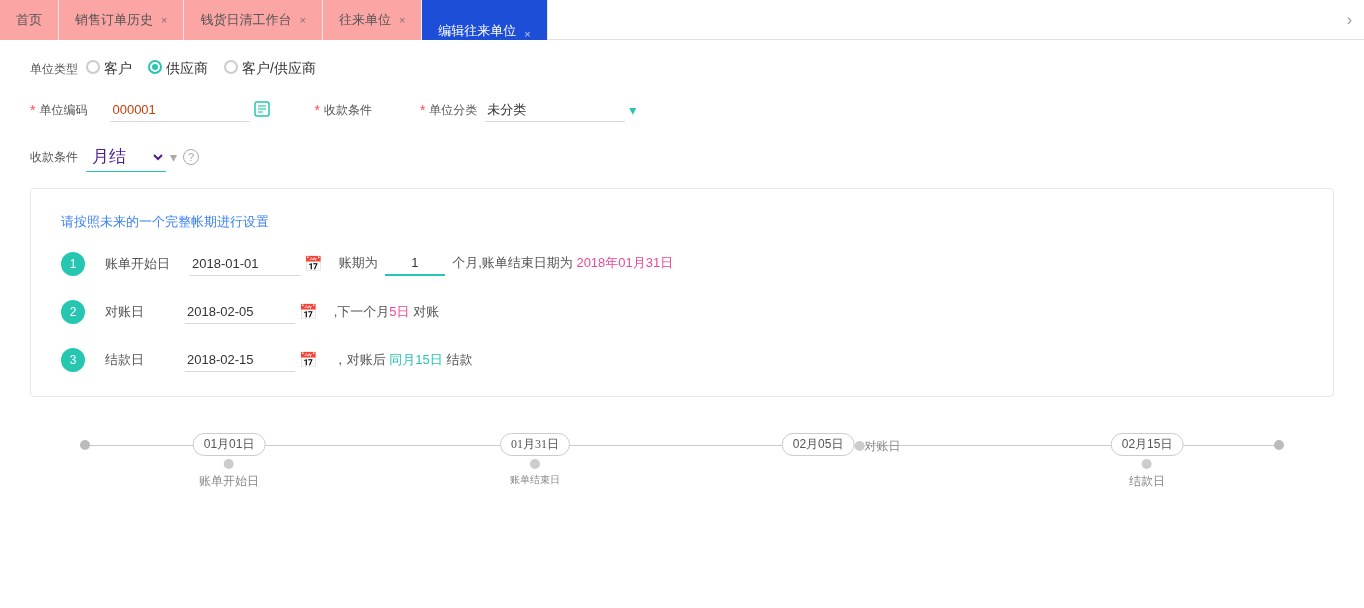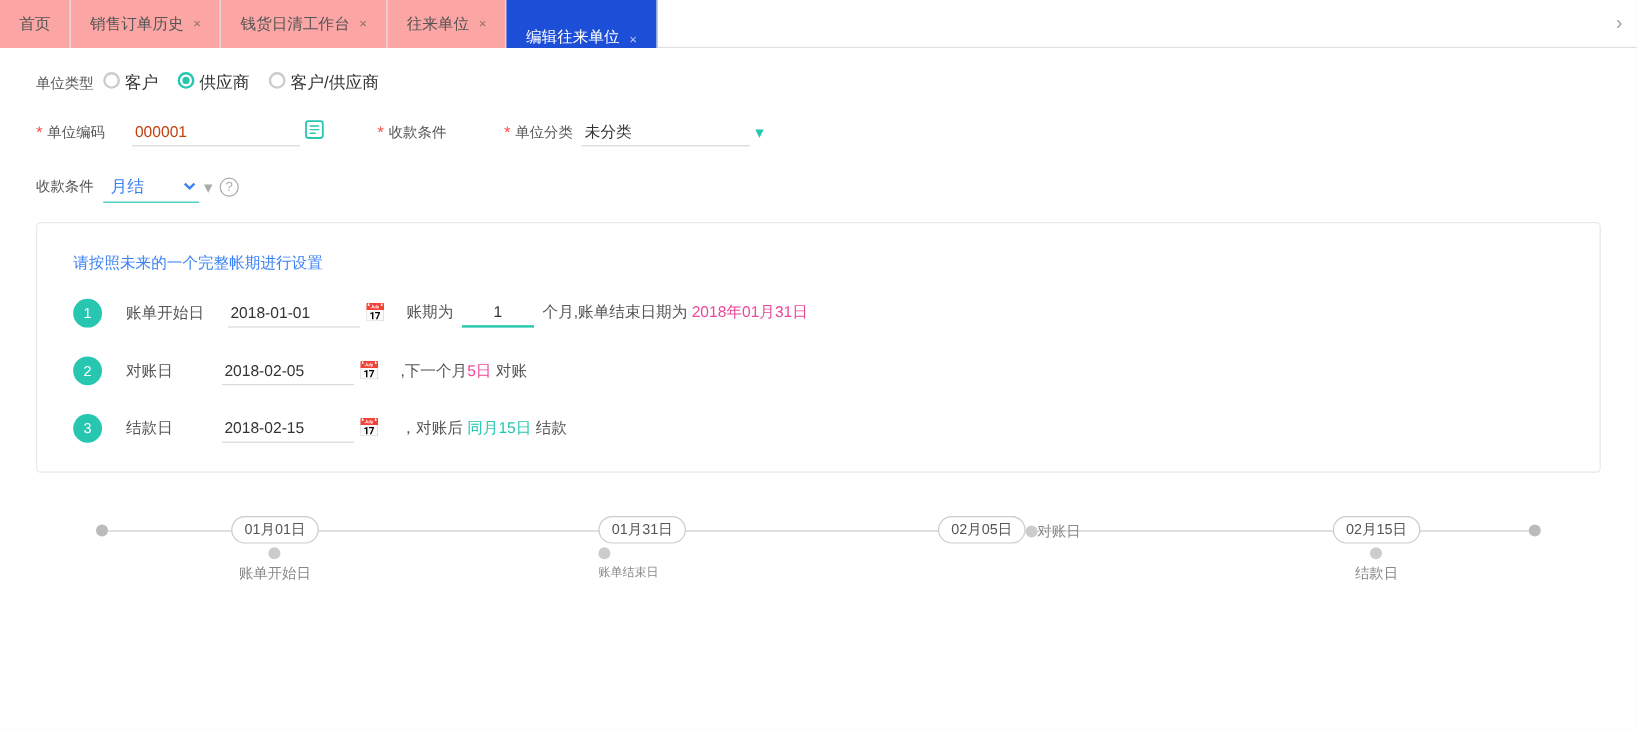--- a/index.html
+++ b/index.html
@@ -139,22 +139,22 @@
       cursor: pointer;
       margin-left: 4px;
     }
 
     
     .condition-select {
       border: none;
       border-bottom: 1px solid #26c6b0;
       outline: none;
       padding: 4px 2px;
-      font-size: 14px;
-      color: #3b82f6;
+      font-size: 17px;
+      color: #4c1d95;
       background: transparent;
       cursor: pointer;
       min-width: 80px;
     }
 
     
     .help-icon {
       width: 16px;
       height: 16px;
       border-radius: 50%;
@@ -398,21 +398,21 @@
         <div style="position:absolute; top:7px; left:10px; width:10px; height:10px; border-radius:50%; background:#bbb; z-index:1;"></div>
 
         <div style="position:absolute; top:7px; right:10px; width:10px; height:10px; border-radius:50%; background:#bbb; z-index:1;"></div>
 
         <div style="position:absolute; top:0; left:13%; transform:translateX(-50%); display:flex; flex-direction:column; align-items:center; z-index:2;">
           <div style="border:1px solid #ccc; border-radius:12px; padding:2px 10px; font-size:12px; color:#555; background:#fff; white-space:nowrap;">01月01日</div>
           <div style="width:10px; height:10px; border-radius:50%; background:#ccc; margin-top:3px;"></div>
           <div style="font-size:12px; color:#888; margin-top:4px; white-space:nowrap;">账单开始日</div>
         </div>
 
-        <div style="position:absolute; top:0; left:38%; transform:translateX(-50%); display:flex; flex-direction:column; align-items:flex-start; z-index:2;">
+        <div style="position:absolute; top:0; left:38%; transform:translateX(-50%); display:flex; flex-direction:column; align-items:center; z-index:2;font-family:Liberation Serif, serif;">
           <div style="border:1px solid #ccc; border-radius:12px; padding:2px 10px; font-size:12px; color:#555; background:#fff; white-space:nowrap;">01月31日</div>
           <div style="width:10px; height:10px; border-radius:50%; background:#ccc; margin-top:3px;"></div>
           <div style="font-size:10px; color:#888; margin-top:4px; white-space:nowrap;">账单结束日</div>
         </div>
 
         <div style="position:absolute; top:0; left:63%; transform:translateX(-50%); display:flex; flex-direction:row; align-items:center; z-index:2;">
           <div style="border:1px solid #ccc; border-radius:12px; padding:2px 10px; font-size:12px; color:#555; background:#fff; white-space:nowrap;">02月05日</div>
           <div style="width:10px; height:10px; border-radius:50%; background:#ccc; margin-top:3px;"></div>
           <div style="font-size:12px; color:#888; margin-top:4px; white-space:nowrap;">对账日</div>
         </div>

